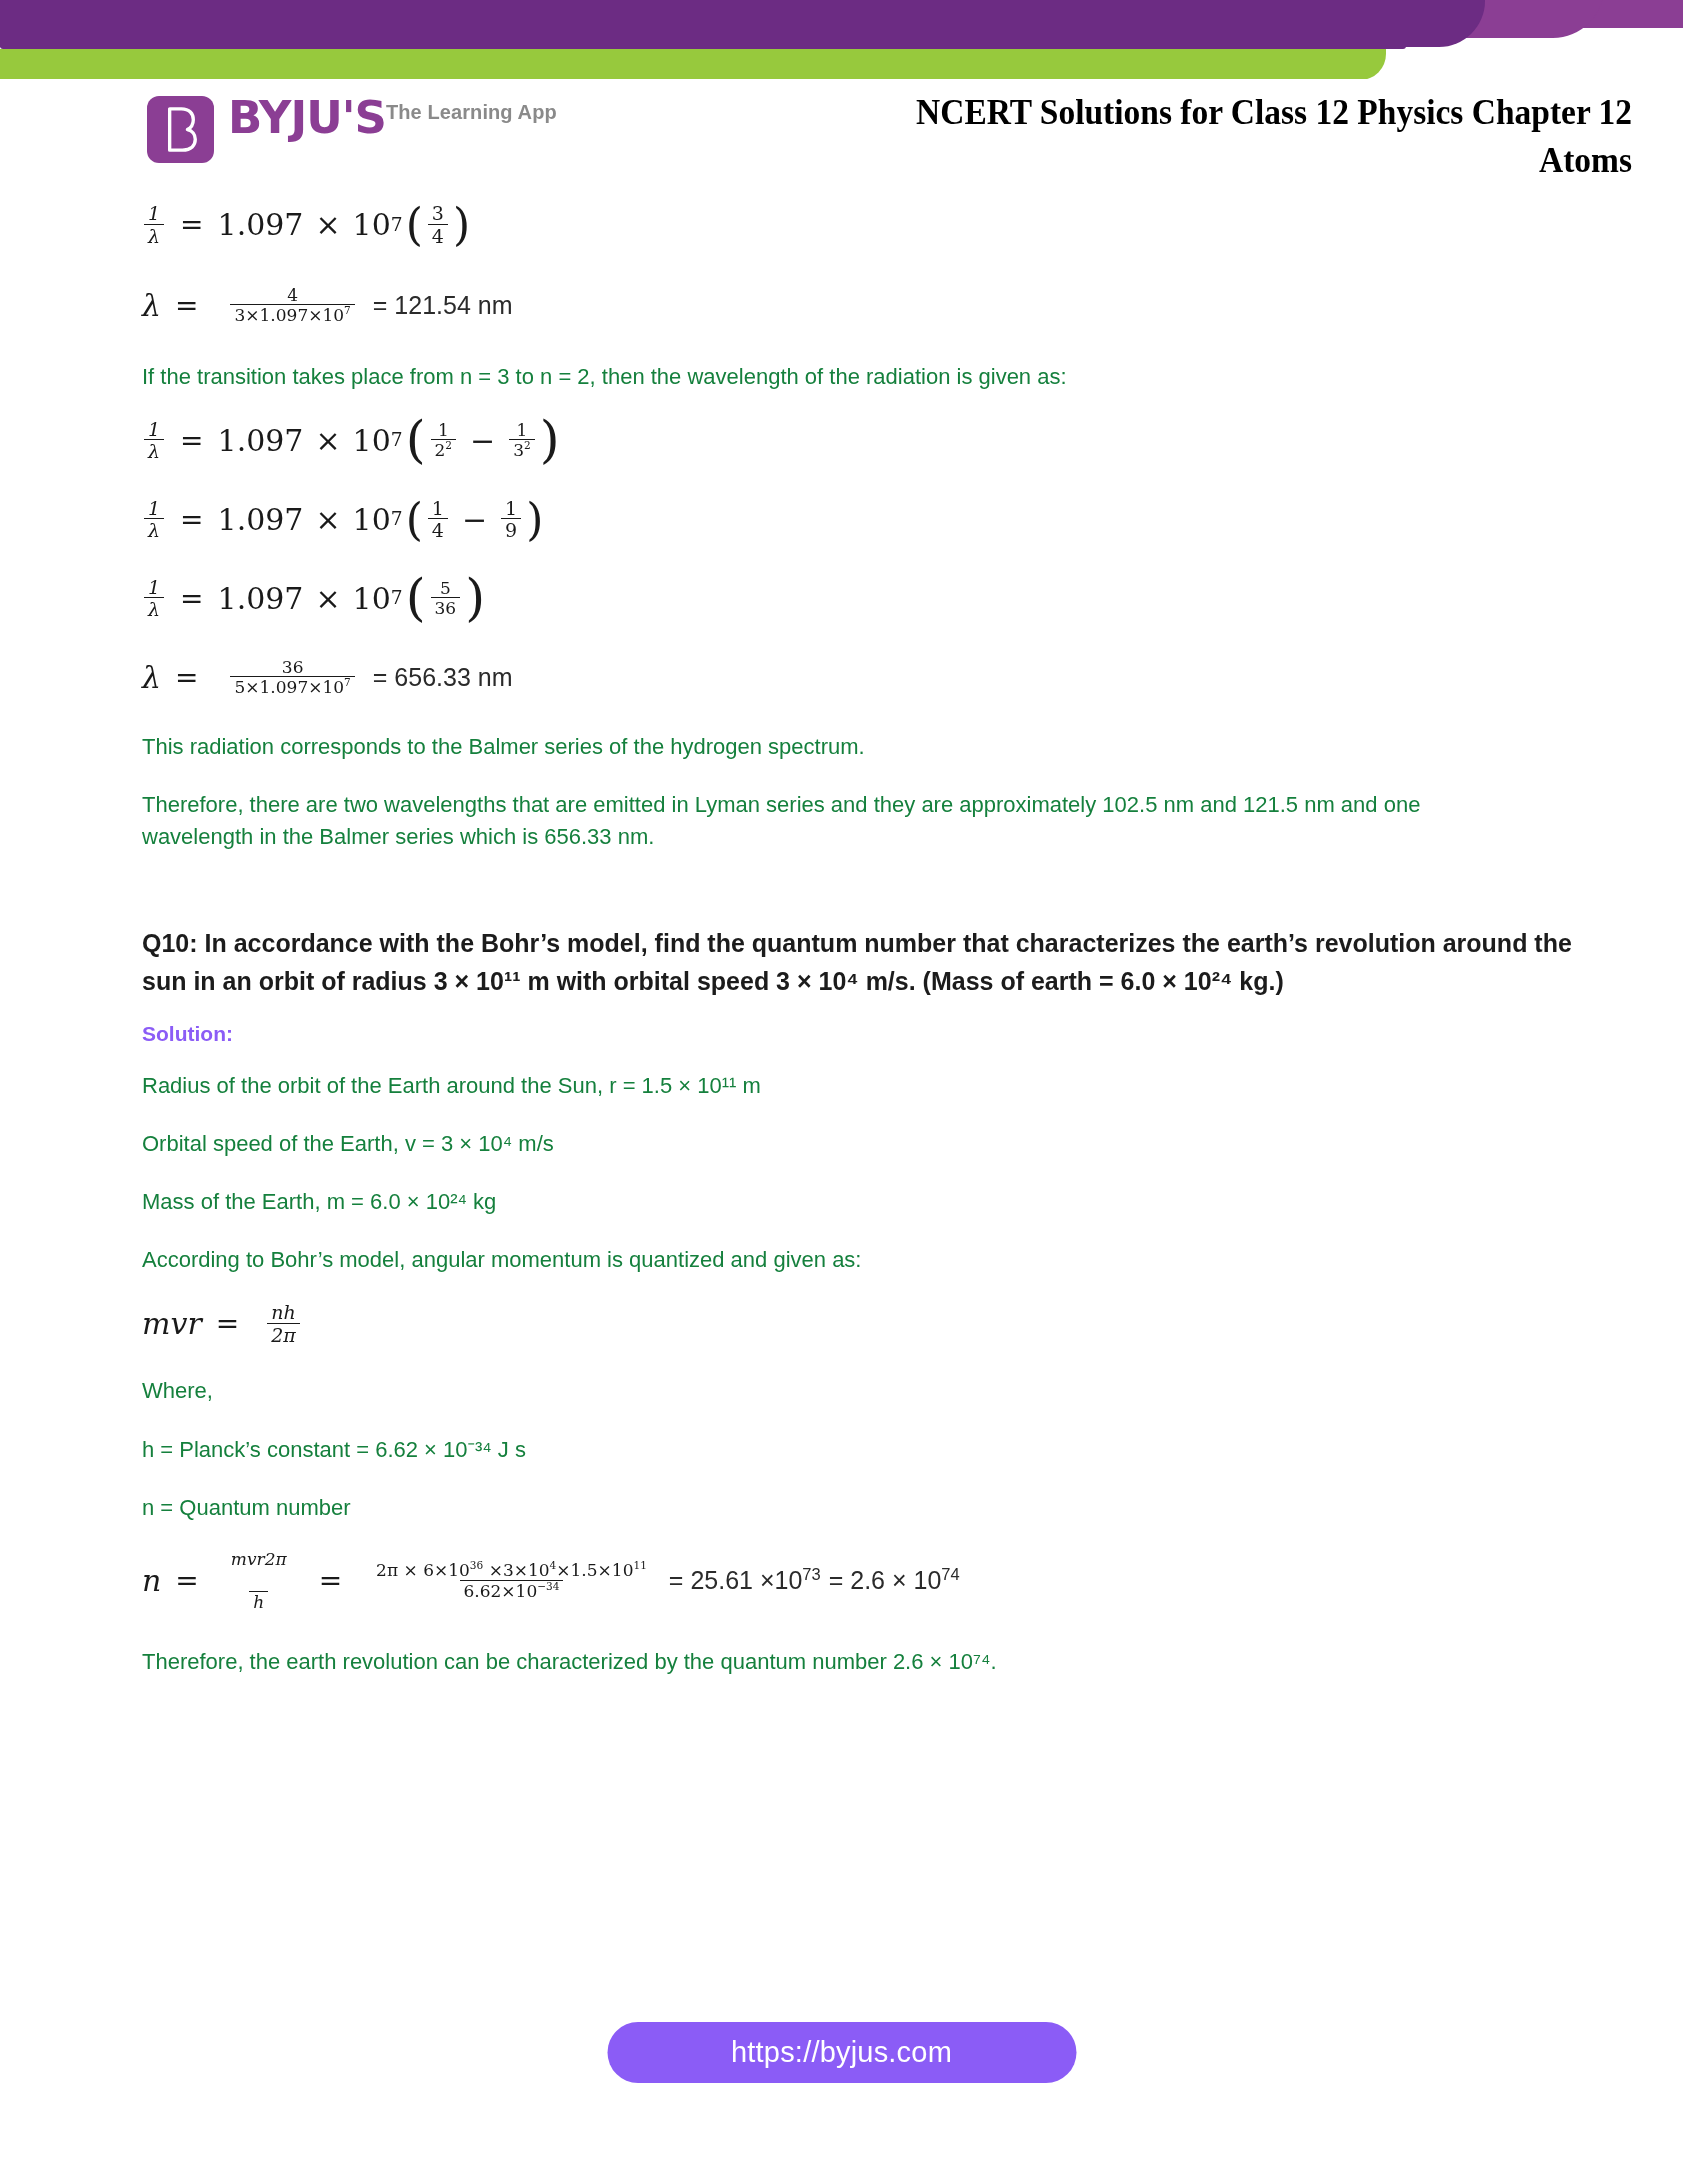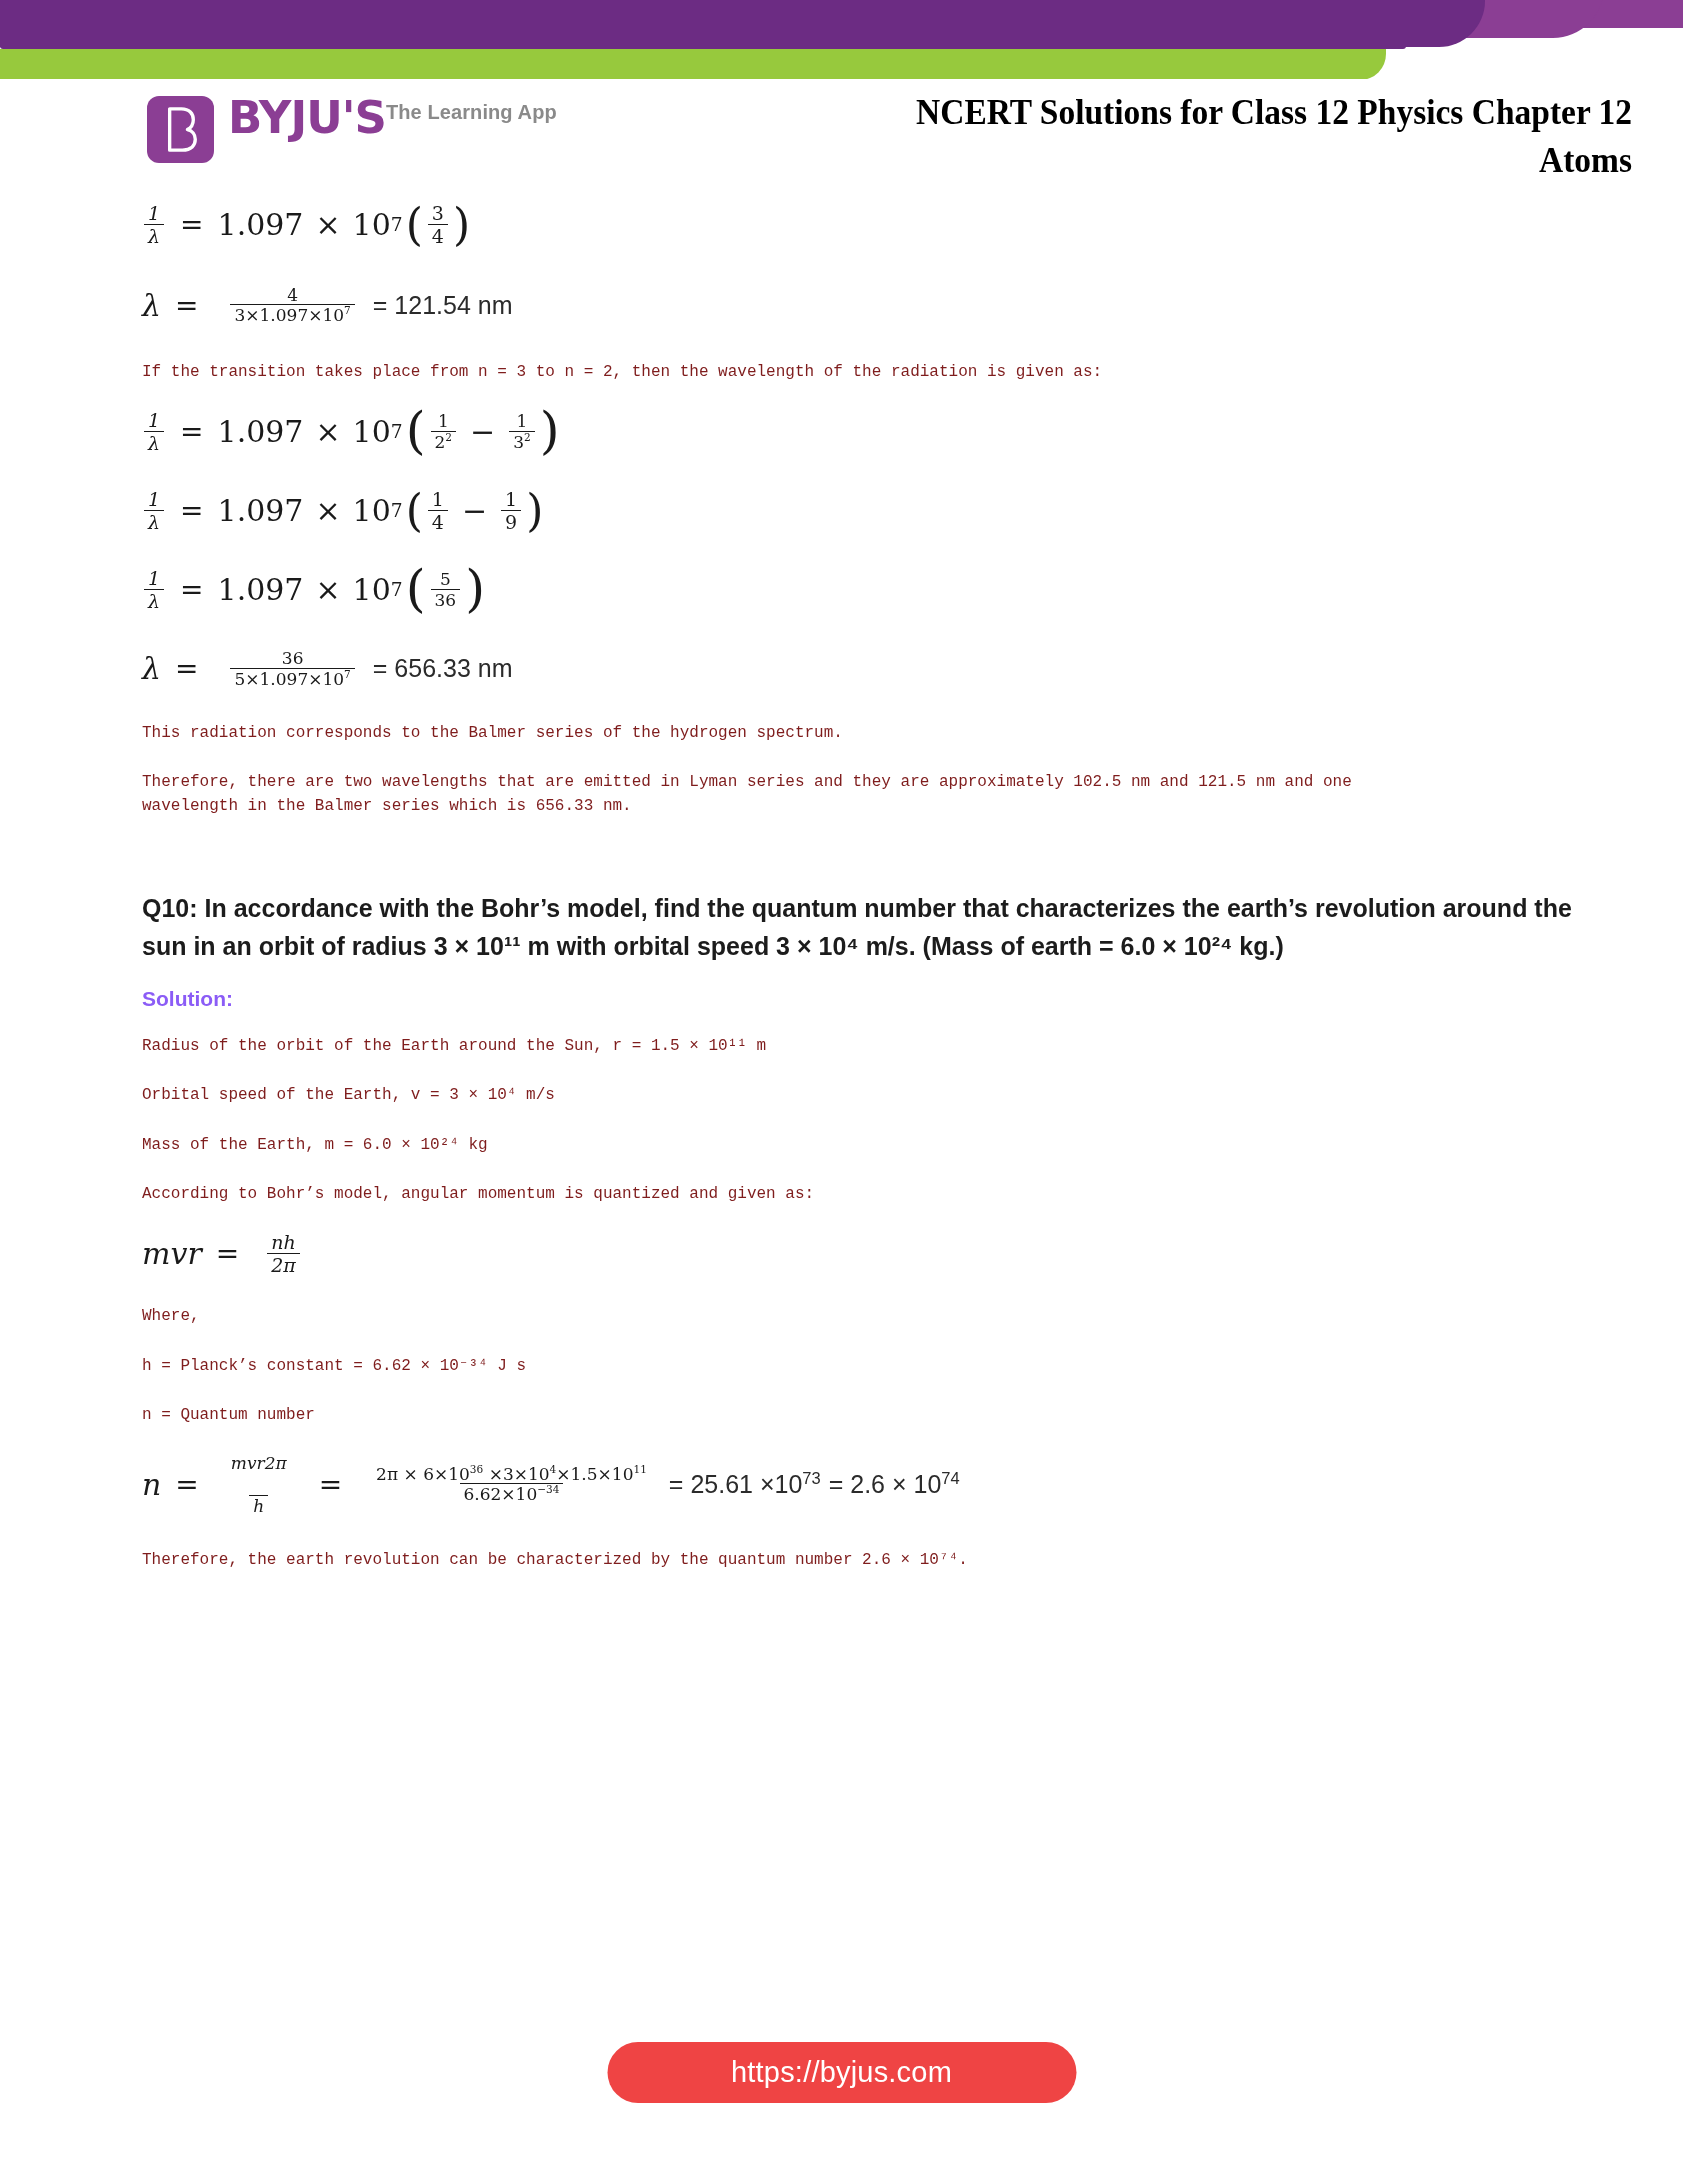--- a/index.html
+++ b/index.html
@@ -125,25 +125,24 @@
   }
 
   
   .content {
     position: absolute;
     top: 203px;
     left: 142px;
     width: 1465px;
   }
   p.para {
-    font-size: 16px;
+    font-size: 22px;
     line-height: 1.46;
     margin: 0 0 26px 0;
-    color: #7f1d1d;
-    font-family: Liberation Mono, monospace;
+    color: #15803d;
   }
   .q-block {
     font-size: 25px;
     font-weight: bold;
     line-height: 1.5;
     margin: 0 0 22px 0;
     color: #1c1c1c;
     max-width: 1436px;
   }
   .sol-label {
@@ -202,30 +201,29 @@
   .res sup { font-size: 0.66em; vertical-align: super; line-height: 0; }
 
   
   .footer-btn {
     position: absolute;
     left: 50%;
     transform: translateX(-50%);
     top: 2022px;
     width: 469px;
     height: 61px;
-    background: #ef4444;
+    background: #8b5cf6;
     border-radius: 31px;
     display: flex;
     align-items: center;
     justify-content: center;
     color: #ffffff;
     font-size: 29px;
     font-family: "Liberation Sans", sans-serif;
     letter-spacing: 0.2px;
-    margin-top: 20px;
   }
 </style>
 </head>
 <body>
 
 <div class="banner">
   <div class="banner-purple-3"></div>
   <div class="banner-purple-2"></div>
   <div class="banner-purple"></div>
   <div class="banner-line"></div>

